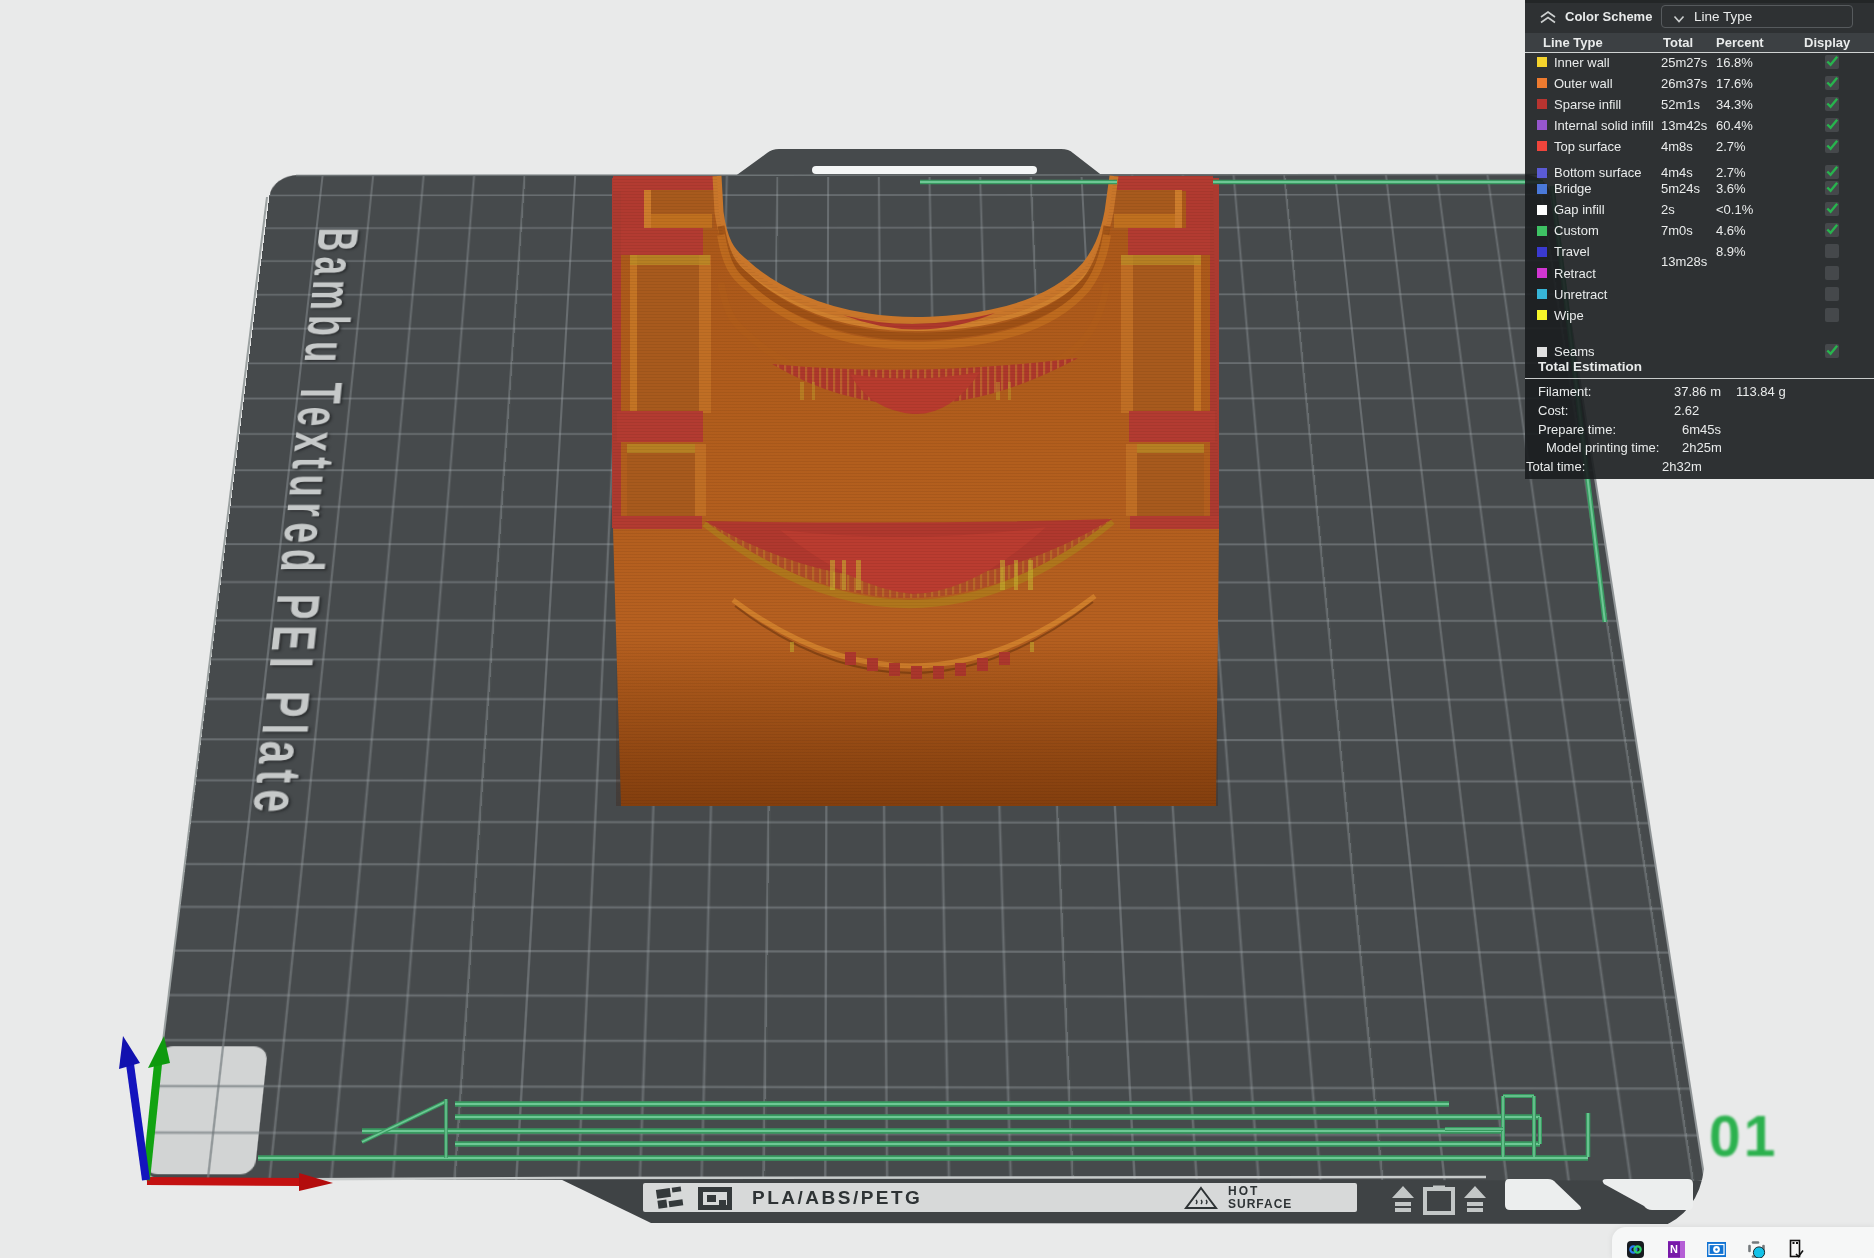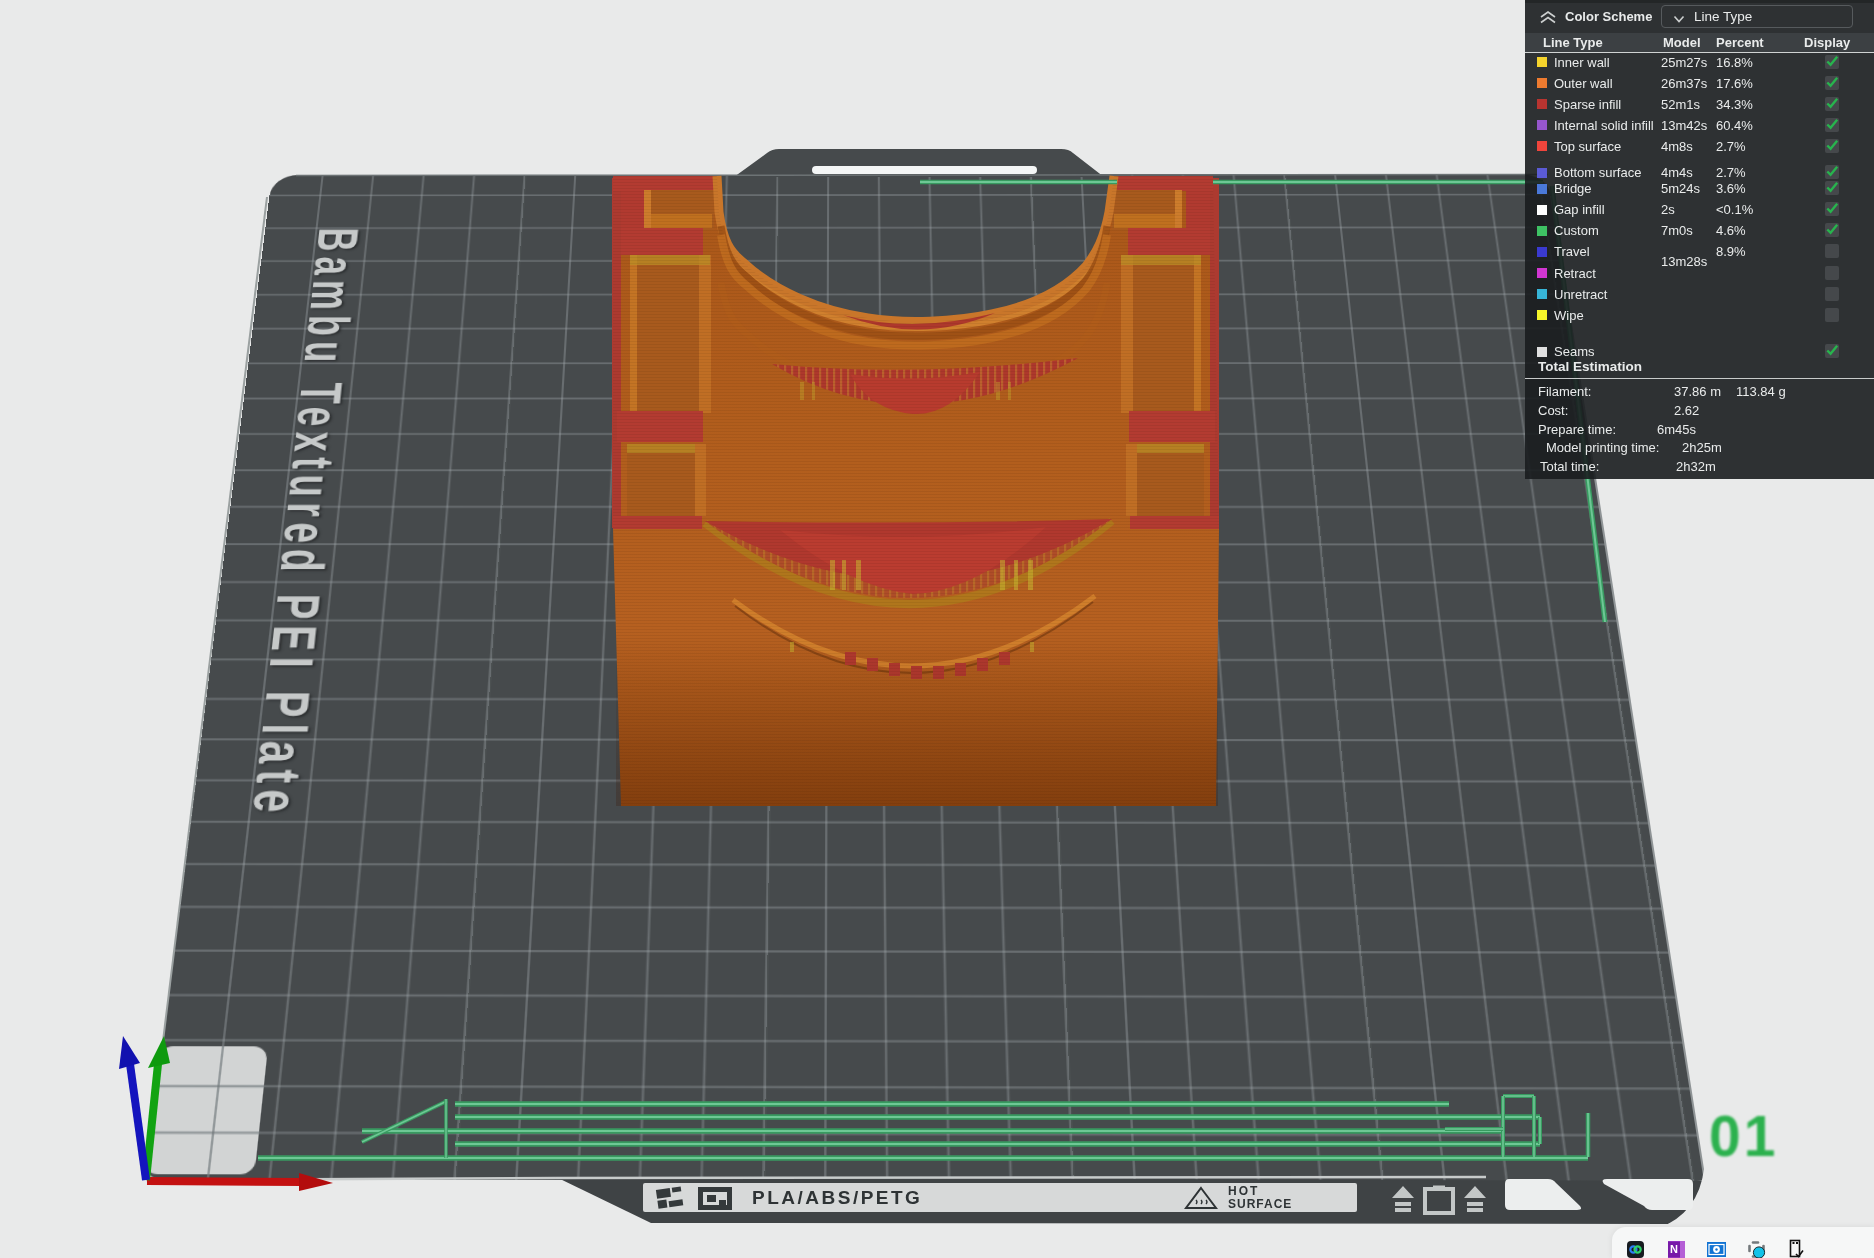--- a/index.html
+++ b/index.html
@@ -263,21 +263,21 @@
     </svg>
 <div style="position:absolute;left:40px;top:9px;font-weight:bold;font-size:13px">Color Scheme</div>
 <div style="position:absolute;left:136px;top:5px;width:192px;height:23px;border:1px solid #565a5d;border-radius:4px">
 <svg width="14" height="10" viewBox="0 0 14 10" style="position:absolute;left:10px;top:8px">
         <path d="M2.5,2.5 L7,7.5 L11.5,2.5" fill="none" stroke="#cdd0d0" stroke-width="1.6"></path>
       </svg>
 <span style="position:absolute;left:32px;top:3px;font-size:13.5px">Line Type</span>
     </div>
 <div style="position:absolute;left:0;top:33px;width:349px;height:18.5px;background:#3c4043"></div>
 <div style="position:absolute;left:18px;top:35px;font-weight:bold">Line Type</div>
-<div style="position:absolute;left:138px;top:35px;font-weight:bold">Model</div>
+<div style="position:absolute;left:138px;top:35px;font-weight:bold">Total</div>
 <div style="position:absolute;left:191px;top:35px;font-weight:bold">Percent</div>
 <div style="position:absolute;left:279px;top:35px;font-weight:bold">Display</div>
 <div style="position:absolute;left:0;top:51.5px;width:349px;height:1px;background:#d0d3d3"></div>
 <div style="position:absolute;left:0;top:51.5px;width:349px;height:21.1px">
 <span style="position:absolute;left:12px;top:5.5px;width:10px;height:10px;background:#f5d32c"></span>
 <span style="position:absolute;left:29px;top:3px">Inner wall</span>
 <span style="position:absolute;left:136px;top:3px">25m27s</span>
 <span style="position:absolute;left:191px;top:3px">16.8%</span>
 <span style="position:absolute;left:300px;top:3px;width:14px;height:14px;background:#45484b;border-radius:2px">
         <svg width="16" height="15" viewBox="0 0 17 16" style="position:absolute;left:-1px;top:-1px">
@@ -409,23 +409,23 @@
 <span style="position:absolute;left:300px;top:3px;width:14px;height:14px;background:#45484b;border-radius:2px">
         <svg width="16" height="15" viewBox="0 0 17 16" style="position:absolute;left:-1px;top:-1px">
           <path d="M3.5,8 L7,11.5 L14,3" fill="none" stroke="#28b44e" stroke-width="2.6"></path>
         </svg>
       </span>
 </div>
 <div style="position:absolute;left:13px;top:359px;font-weight:bold;font-size:13.5px">Total Estimation</div>
 <div style="position:absolute;left:0;top:378px;width:349px;height:1px;background:#c8cbcb"></div>
 <div style="position:absolute;left:13px;top:384.0px;width:330px">Filament:<span style="position:absolute;left:136px">37.86 m</span><span style="position:absolute;left:198px">113.84 g</span></div>
     <div style="position:absolute;left:13px;top:402.8px;width:330px">Cost:<span style="position:absolute;left:136px">2.62</span></div>
-    <div style="position:absolute;left:13px;top:421.6px;width:330px">Prepare time:<span style="position:absolute;left:119px">6m45s</span></div>
+    <div style="position:absolute;left:13px;top:421.6px;width:330px">Prepare time:<span style="position:absolute;left:144px">6m45s</span></div>
     <div style="position:absolute;left:21px;top:440.4px;width:330px">Model printing time:<span style="position:absolute;left:136px">2h25m</span></div>
-    <div style="position:absolute;left:15px;top:459.2px;width:330px">Total time:<span style="position:absolute;left:136px">2h32m</span></div>
+    <div style="position:absolute;left:1px;top:459.2px;width:330px">Total time:<span style="position:absolute;left:136px">2h32m</span></div>
 </div>
 <div id="num01">01</div>
 <div id="tray">
 <div style="position:absolute;left:15px;top:14px;width:17px;height:17px;border-radius:4px;background:#171b20">
 <svg width="17" height="17" viewBox="0 0 17 17">
         <g fill="none" stroke-width="2.2">
           <circle cx="6.4" cy="8.5" r="3.1" stroke="#2d7ff2"></circle>
           <circle cx="10.6" cy="8.5" r="3.1" stroke="#2fd06a"></circle>
         </g>
       </svg></div>

